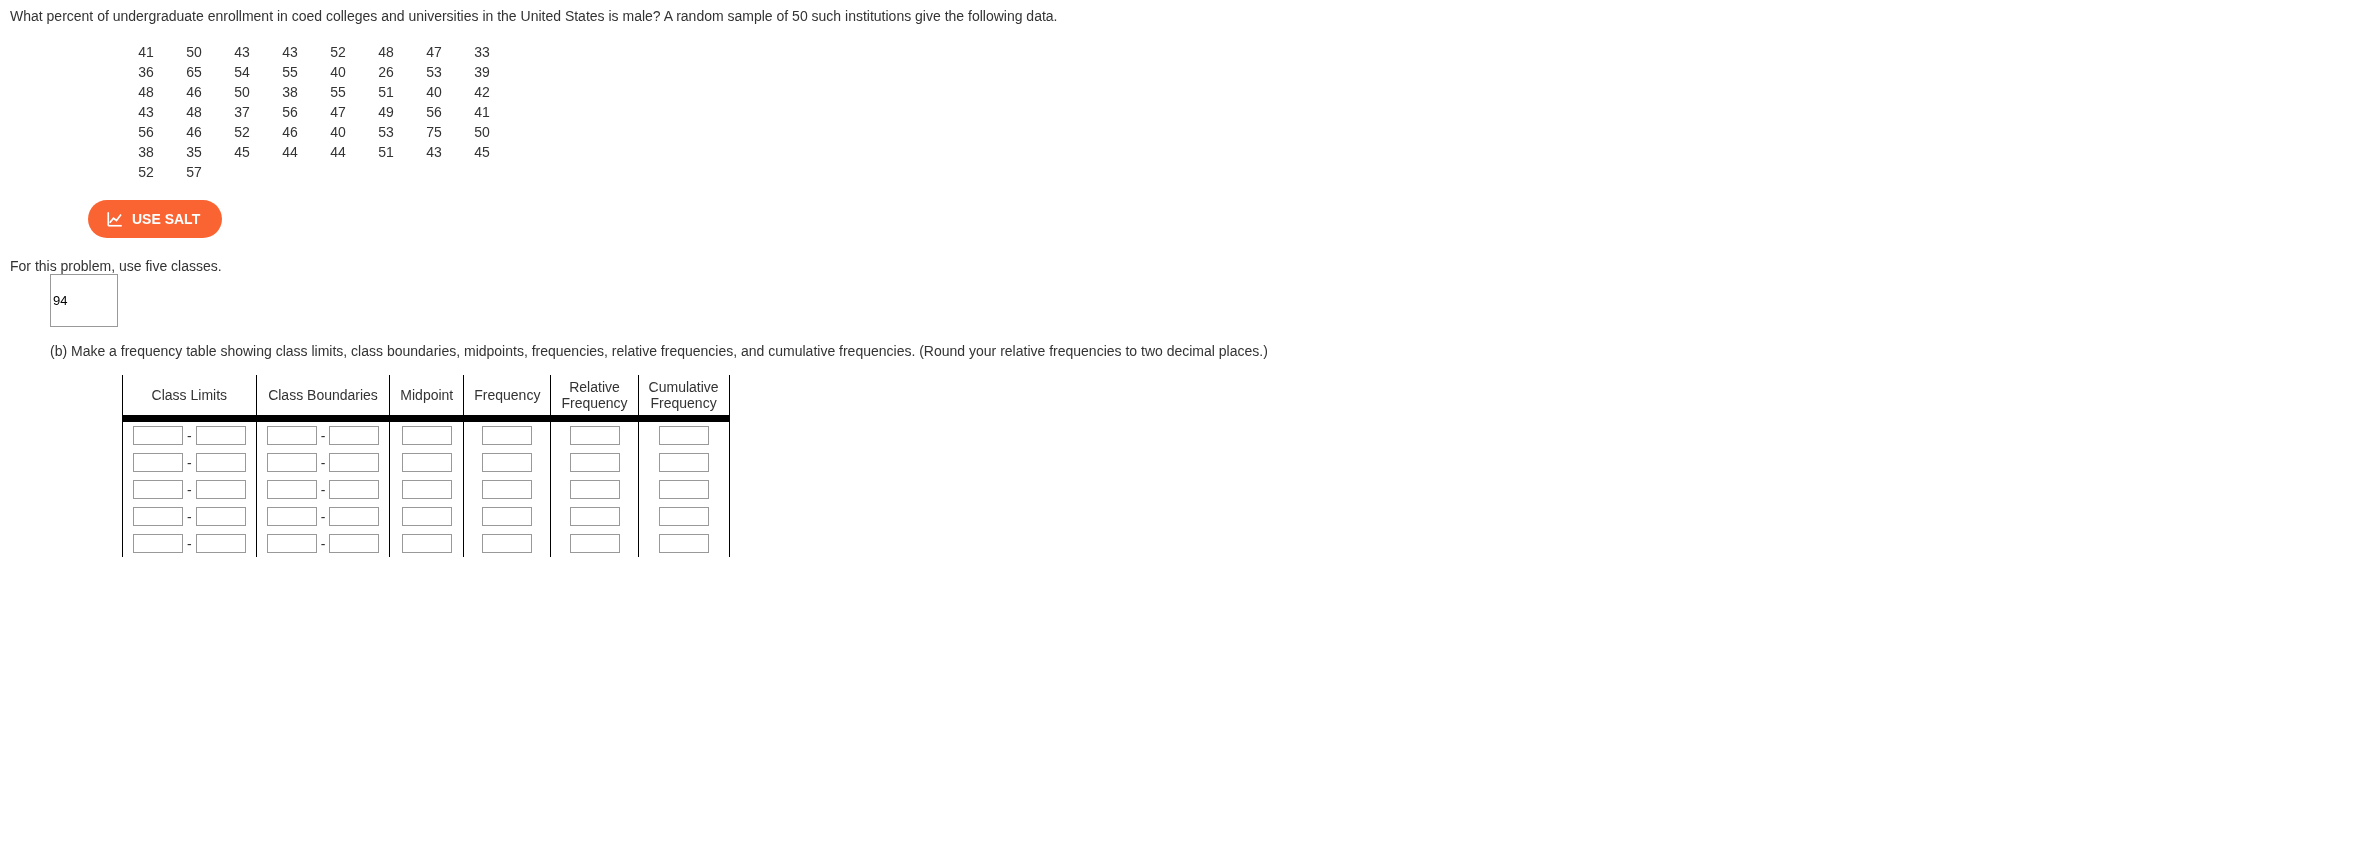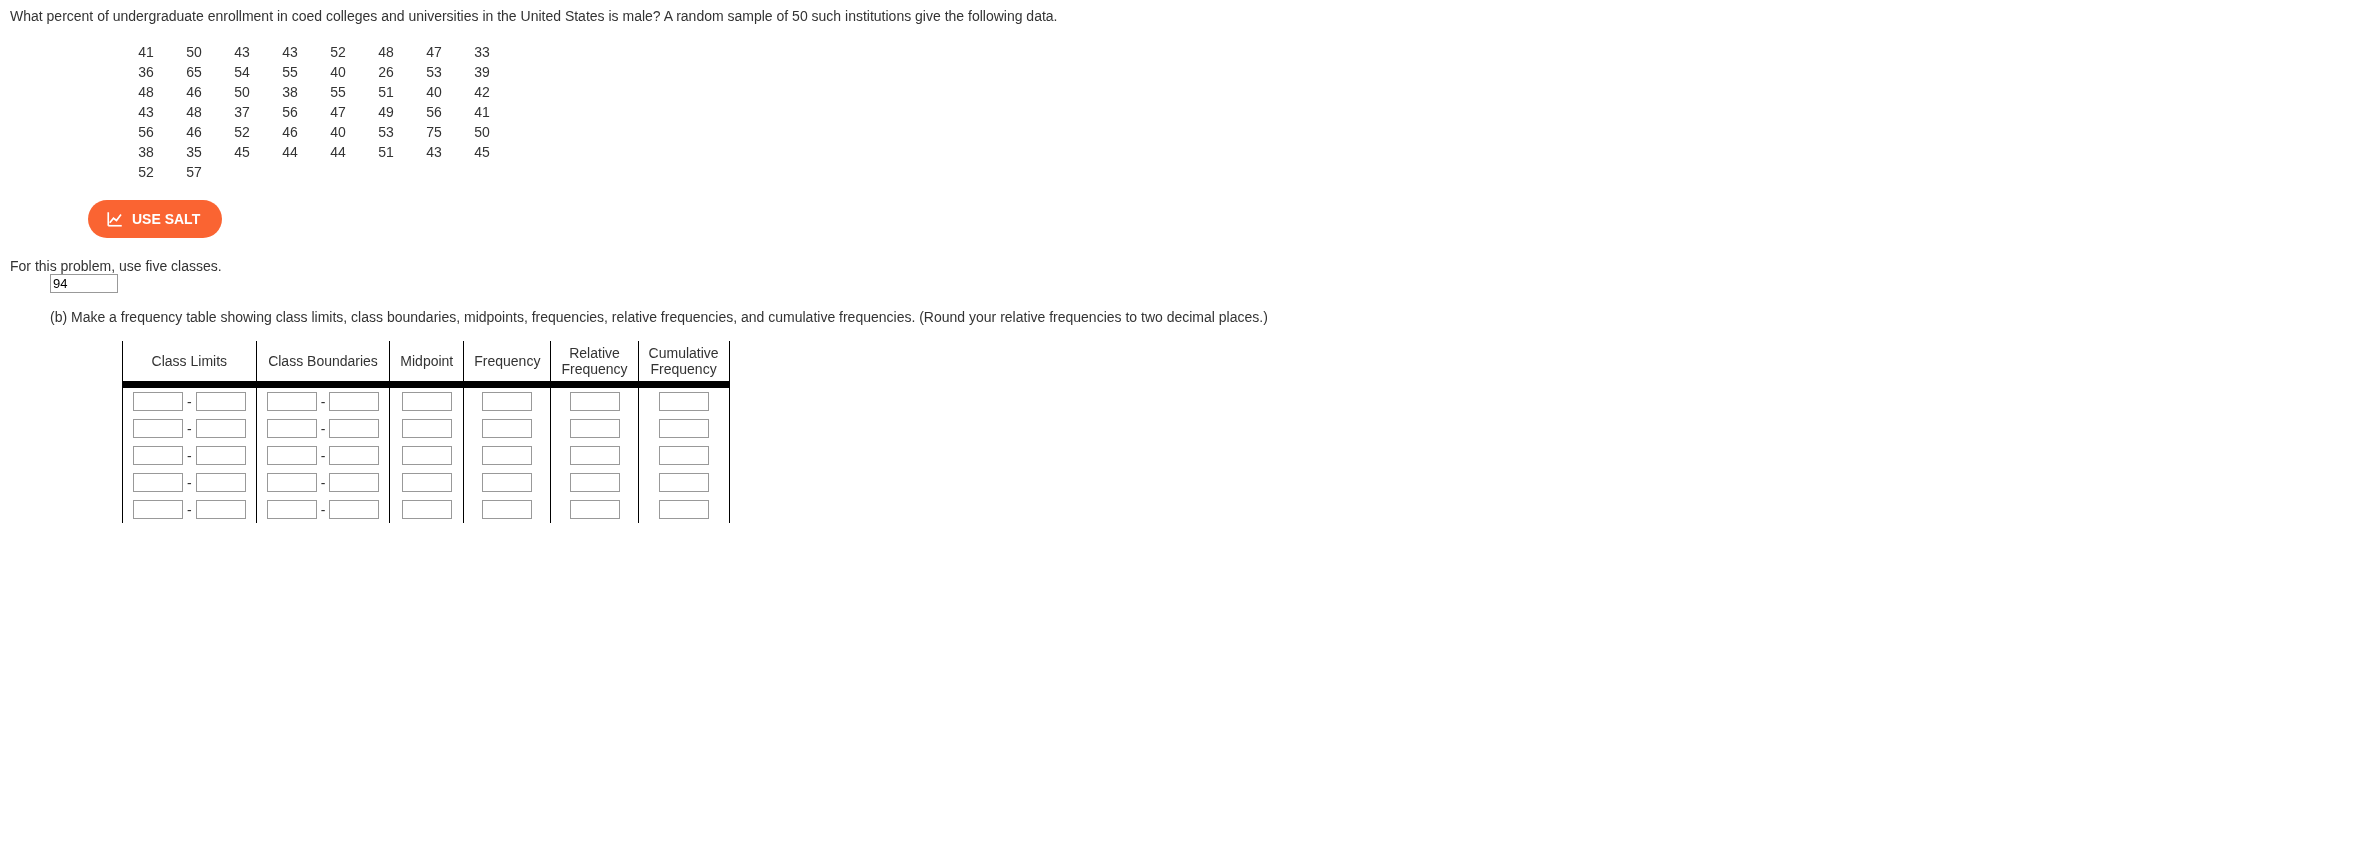--- a/index.html
+++ b/index.html
@@ -53,21 +53,21 @@
   }
   .part {
     margin-left: 40px;
     margin-bottom: 16px;
   }
   .part-label {
     margin-bottom: 4px;
   }
   .small-input {
     width: 62px;
-    padding: 1px 2px;
+    padding: 18px 2px;
     font-family: inherit;
     font-size: 13px;
     border: 1px solid #999;
     background: #fff;
   }
   .freq-table-wrap {
     margin-left: 112px;
     margin-top: 10px;
   }
   table.freq {

